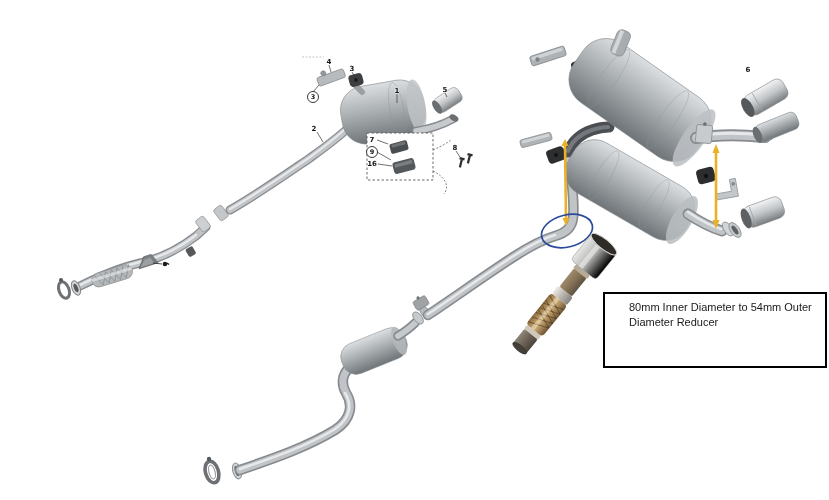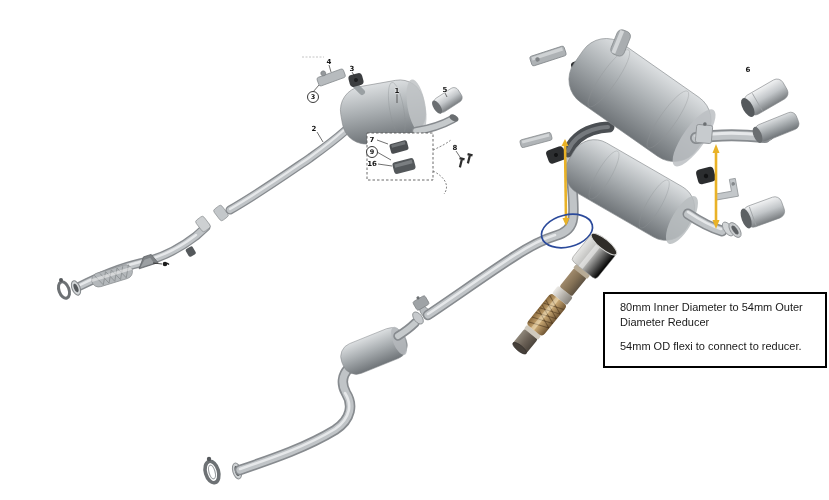--- a/index.html
+++ b/index.html
@@ -14,21 +14,21 @@
     text-shadow:0 0 2px #fff,0 0 2px #fff;white-space:nowrap;z-index:4;
   }
   .callout.circled{
     width:10px;height:10px;line-height:10px;text-align:center;
     border:1px solid #3a3a3a;border-radius:50%;background:#fff;text-shadow:none;
     font-size:6.5px;
   }
   #note-box{
     position:absolute;left:603px;top:292px;width:224px;height:76px;
     border:2px solid #000;background:#fff;box-sizing:border-box;
-    padding:6px 9px 0 15px;z-index:5;
+    padding:6px 9px 0 24px;z-index:5;
   }
   #note-box p{
     margin:0 0 9px 0;font-size:11px;line-height:1.35;color:#1a1a1a;
     font-family:"Liberation Sans",sans-serif;
   }
 </style>
 </head>
 <body>
 
 <div id="stage">
@@ -398,16 +398,15 @@
   <div class="callout circled" style="left:313px;top:97px">3</div>
   <div class="callout" style="left:445px;top:90px">5</div>
   <div class="callout" style="left:372px;top:140px">7</div>
   <div class="callout circled" style="left:372px;top:152px">9</div>
   <div class="callout" style="left:372px;top:164px">16</div>
   <div class="callout" style="left:455px;top:148px">8</div>
   <div class="callout" style="left:748px;top:70px">6</div>
 
   <div id="note-box">
     <p>80mm Inner Diameter to 54mm Outer Diameter Reducer</p>
-    <p>54mm OD flexi to connect to reducer.</p>
   </div>
 
 </div>
 
 </body></html>

